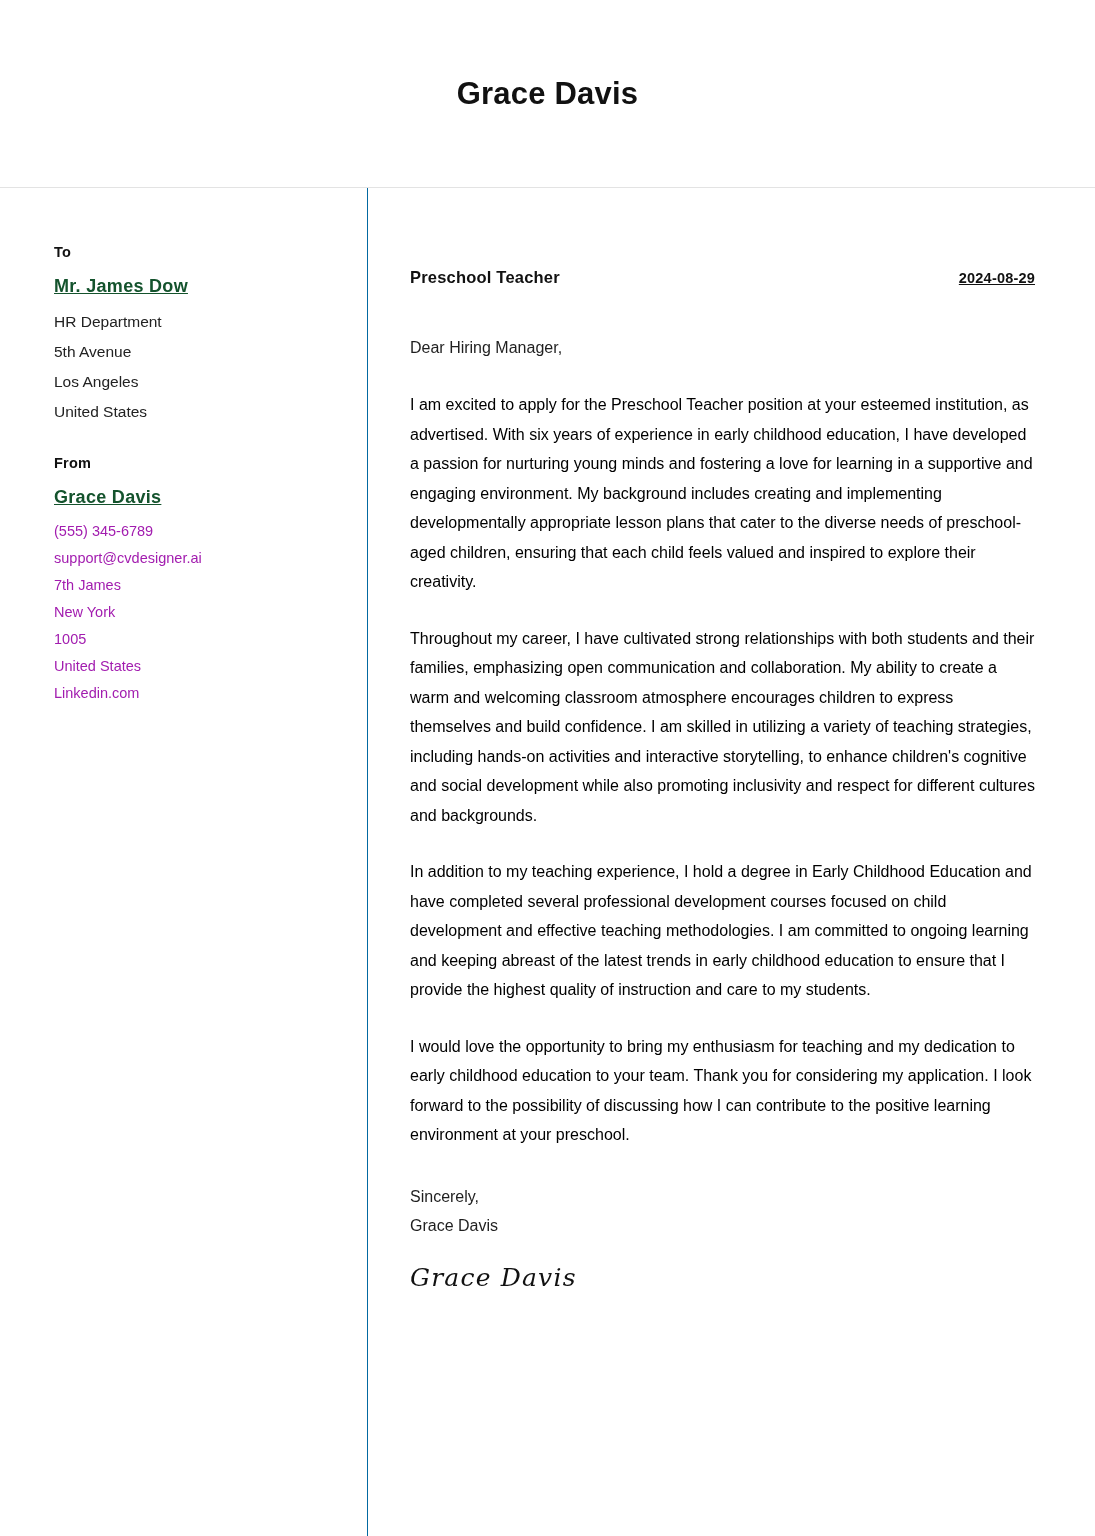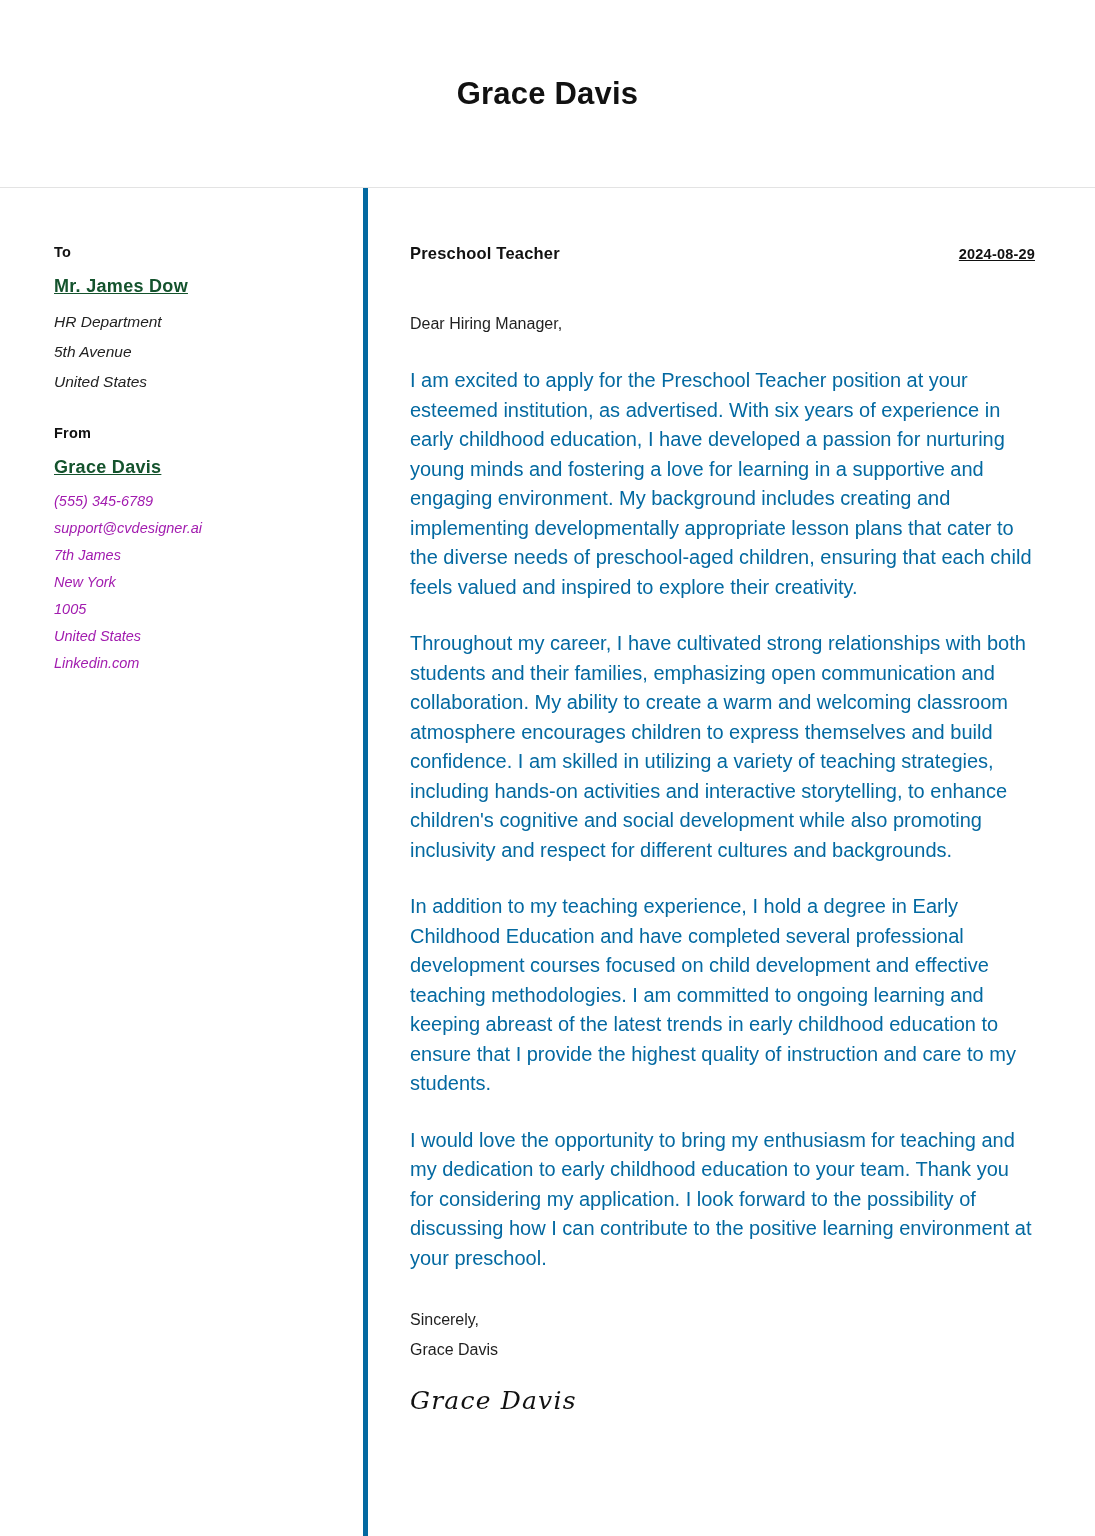--- a/index.html
+++ b/index.html
@@ -44,21 +44,21 @@
   
   .body-area {
     flex: 1 1 auto;
     display: flex;
     align-items: stretch;
   }
 
   .sidebar {
     width: 368px;
     flex: 0 0 368px;
-    border-right: 5px solid #0369a1;
+    border-right: 1px solid #0369a1;
     padding: 56px 42px 0 54px;
   }
 
   .side-label {
     font-size: 14.5px;
     font-weight: bold;
     color: #111;
     margin: 0 0 16px 0;
     letter-spacing: 0.2px;
   }
@@ -71,40 +71,40 @@
     margin-bottom: 10px;
     letter-spacing: 0.3px;
     text-decoration: underline;
   }
 
   .side-line {
     font-size: 15.5px;
     line-height: 30px;
     color: #222;
     font-weight: 400;
-    font-style: italic;
   }
   .side-line.small {
     font-size: 14.5px;
     line-height: 27px;
     color: #a21caf;
   }
 
   
   .main {
     flex: 1 1 auto;
     padding: 56px 60px 0 42px;
     min-width: 0;
   }
 
   .main-top {
     display: flex;
     align-items: baseline;
     justify-content: space-between;
     margin-bottom: 46px;
+    margin-top: 24px;
   }
   .job-title {
     font-size: 16.5px;
     font-weight: bold;
     color: #111;
     letter-spacing: 0.2px;
   }
   .letter-date {
     font-size: 14.5px;
     font-weight: bold;
@@ -114,23 +114,23 @@
   }
 
   .salutation {
     font-size: 16px;
     color: #1f1f1f;
     margin-bottom: 28px;
     line-height: 29px;
   }
 
   .para {
-    font-size: 20px;
+    font-size: 16px;
     line-height: 29.5px;
-    color: #0369a1;
+    color: #000000;
     margin: 0 0 27px 0;
     text-align: left;
   }
 
   .closing {
     font-size: 16px;
     line-height: 29.5px;
     color: #1f1f1f;
     margin-top: 32px;
   }
@@ -155,20 +155,21 @@
   </div>
 
   <div class="body-area">
 
     <div class="sidebar">
 
       <div class="side-label">To</div>
       <div class="side-name">Mr. James Dow</div>
       <div class="side-line">HR Department</div>
       <div class="side-line">5th Avenue</div>
+      <div class="side-line">Los Angeles</div>
       <div class="side-line">United States</div>
 
       <div class="side-label from">From</div>
       <div class="side-name">Grace Davis</div>
       <div class="side-line small">(555) 345-6789</div>
       <div class="side-line small">support@cvdesigner.ai</div>
       <div class="side-line small">7th James</div>
       <div class="side-line small">New York</div>
       <div class="side-line small">1005</div>
       <div class="side-line small">United States</div>

